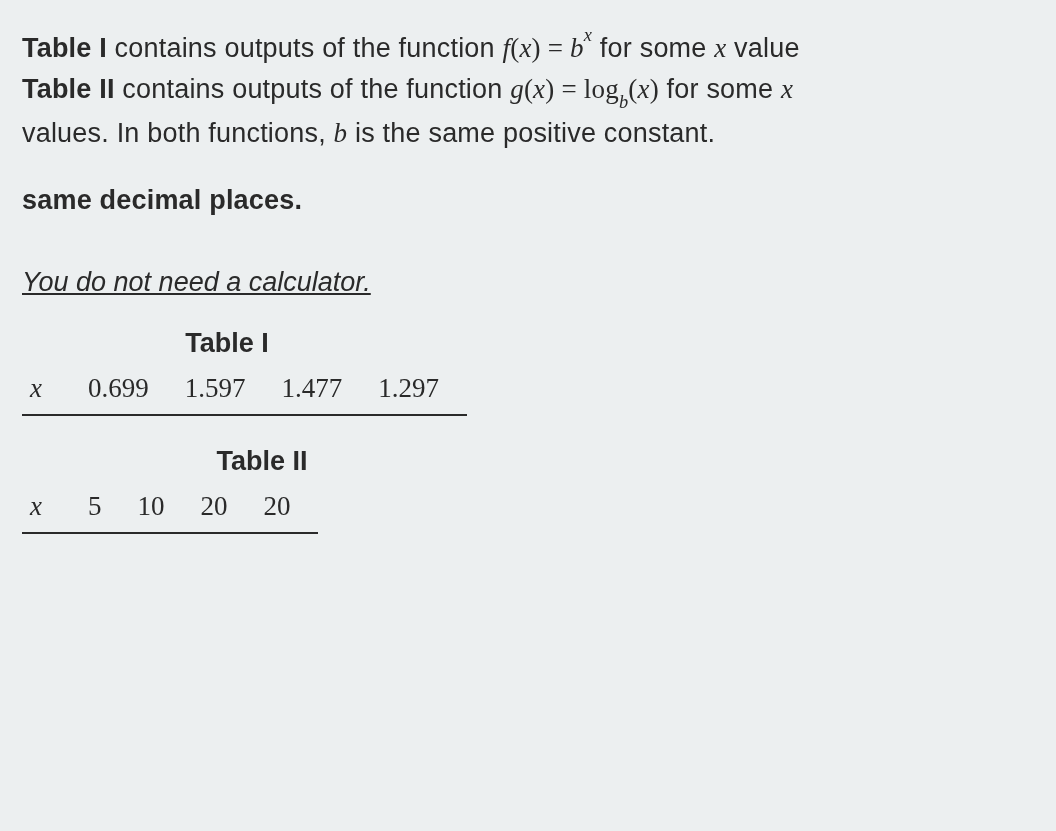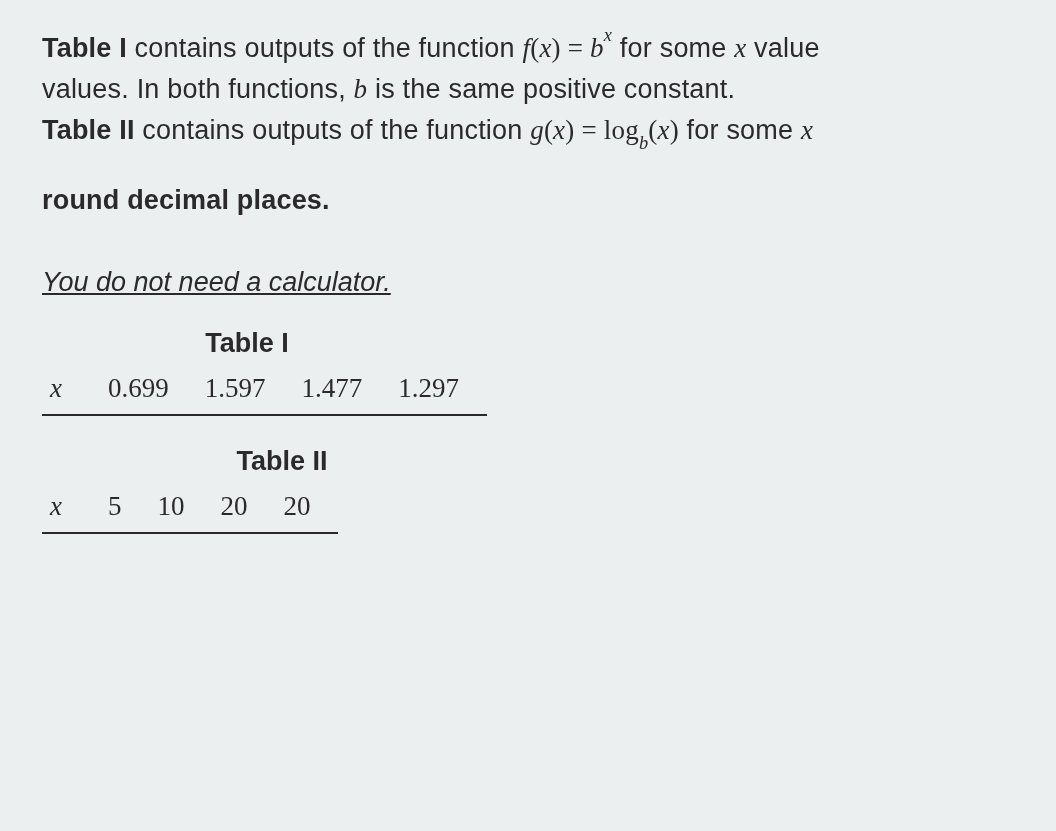--- a/index.html
+++ b/index.html
@@ -7,21 +7,21 @@
     margin: 0;
     padding: 0;
     width: 1056px;
     min-height: 831px;
     background: #eceff0;
     font-family: "Helvetica Neue", Arial, sans-serif;
     color: #2a2a2a;
     overflow: hidden;
   }
   .page {
-    padding: 28px 0 0 42px;
+    padding: 28px 0 0 22px;
     width: 1056px;
   }
   .problem-text {
     font-size: 27px;
     line-height: 1.45;
     color: #2a2a2a;
     letter-spacing: 0.2px;
   }
   .problem-text p { margin: 0 0 2px 0; }
   .bold { font-weight: 700; }
@@ -86,31 +86,31 @@
 </head>
 <body>
 
 <div class="page">
 
   <div class="problem-text">
     <p>
       <span class="bold">Table I</span><span> contains outputs of the function </span><span class="math"><span class="mathvar">f</span>(<span class="mathvar">x</span>) = <span class="mathvar">b</span><sup class="mathvar">x</sup></span><span> for some </span><span class="mathvar">x</span><span> value</span>
     </p>
     <p>
-      <span>values. In both functions, </span><span class="mathvar">b</span><span> is the same positive constant.</span>
+      <span class="bold">Table II</span><span> contains outputs of the function </span><span class="math"><span class="mathvar">g</span>(<span class="mathvar">x</span>) = log<sub class="mathvar">b</sub>(<span class="mathvar">x</span>)</span><span> for some </span><span class="mathvar">x</span>
     </p>
     <p>
-      <span class="bold">Table II</span><span> contains outputs of the function </span><span class="math"><span class="mathvar">g</span>(<span class="mathvar">x</span>) = log<sub class="mathvar">b</sub>(<span class="mathvar">x</span>)</span><span> for some </span><span class="mathvar">x</span>
+      <span>values. In both functions, </span><span class="mathvar">b</span><span> is the same positive constant.</span>
     </p>
   </div>
 
   <div class="spacer"></div>
 
   <div class="problem-text">
-    <p class="bold">round decimal places.</p>
+    <p class="bold">same decimal places.</p>
   </div>
 
   <div class="spacer-sm"></div>
 
   <p class="italic-note">You do not need a calculator.</p>
 
   <div class="table-wrap table1">
     <div class="table-title">Table I</div>
     <table class="data">
       <tbody>

